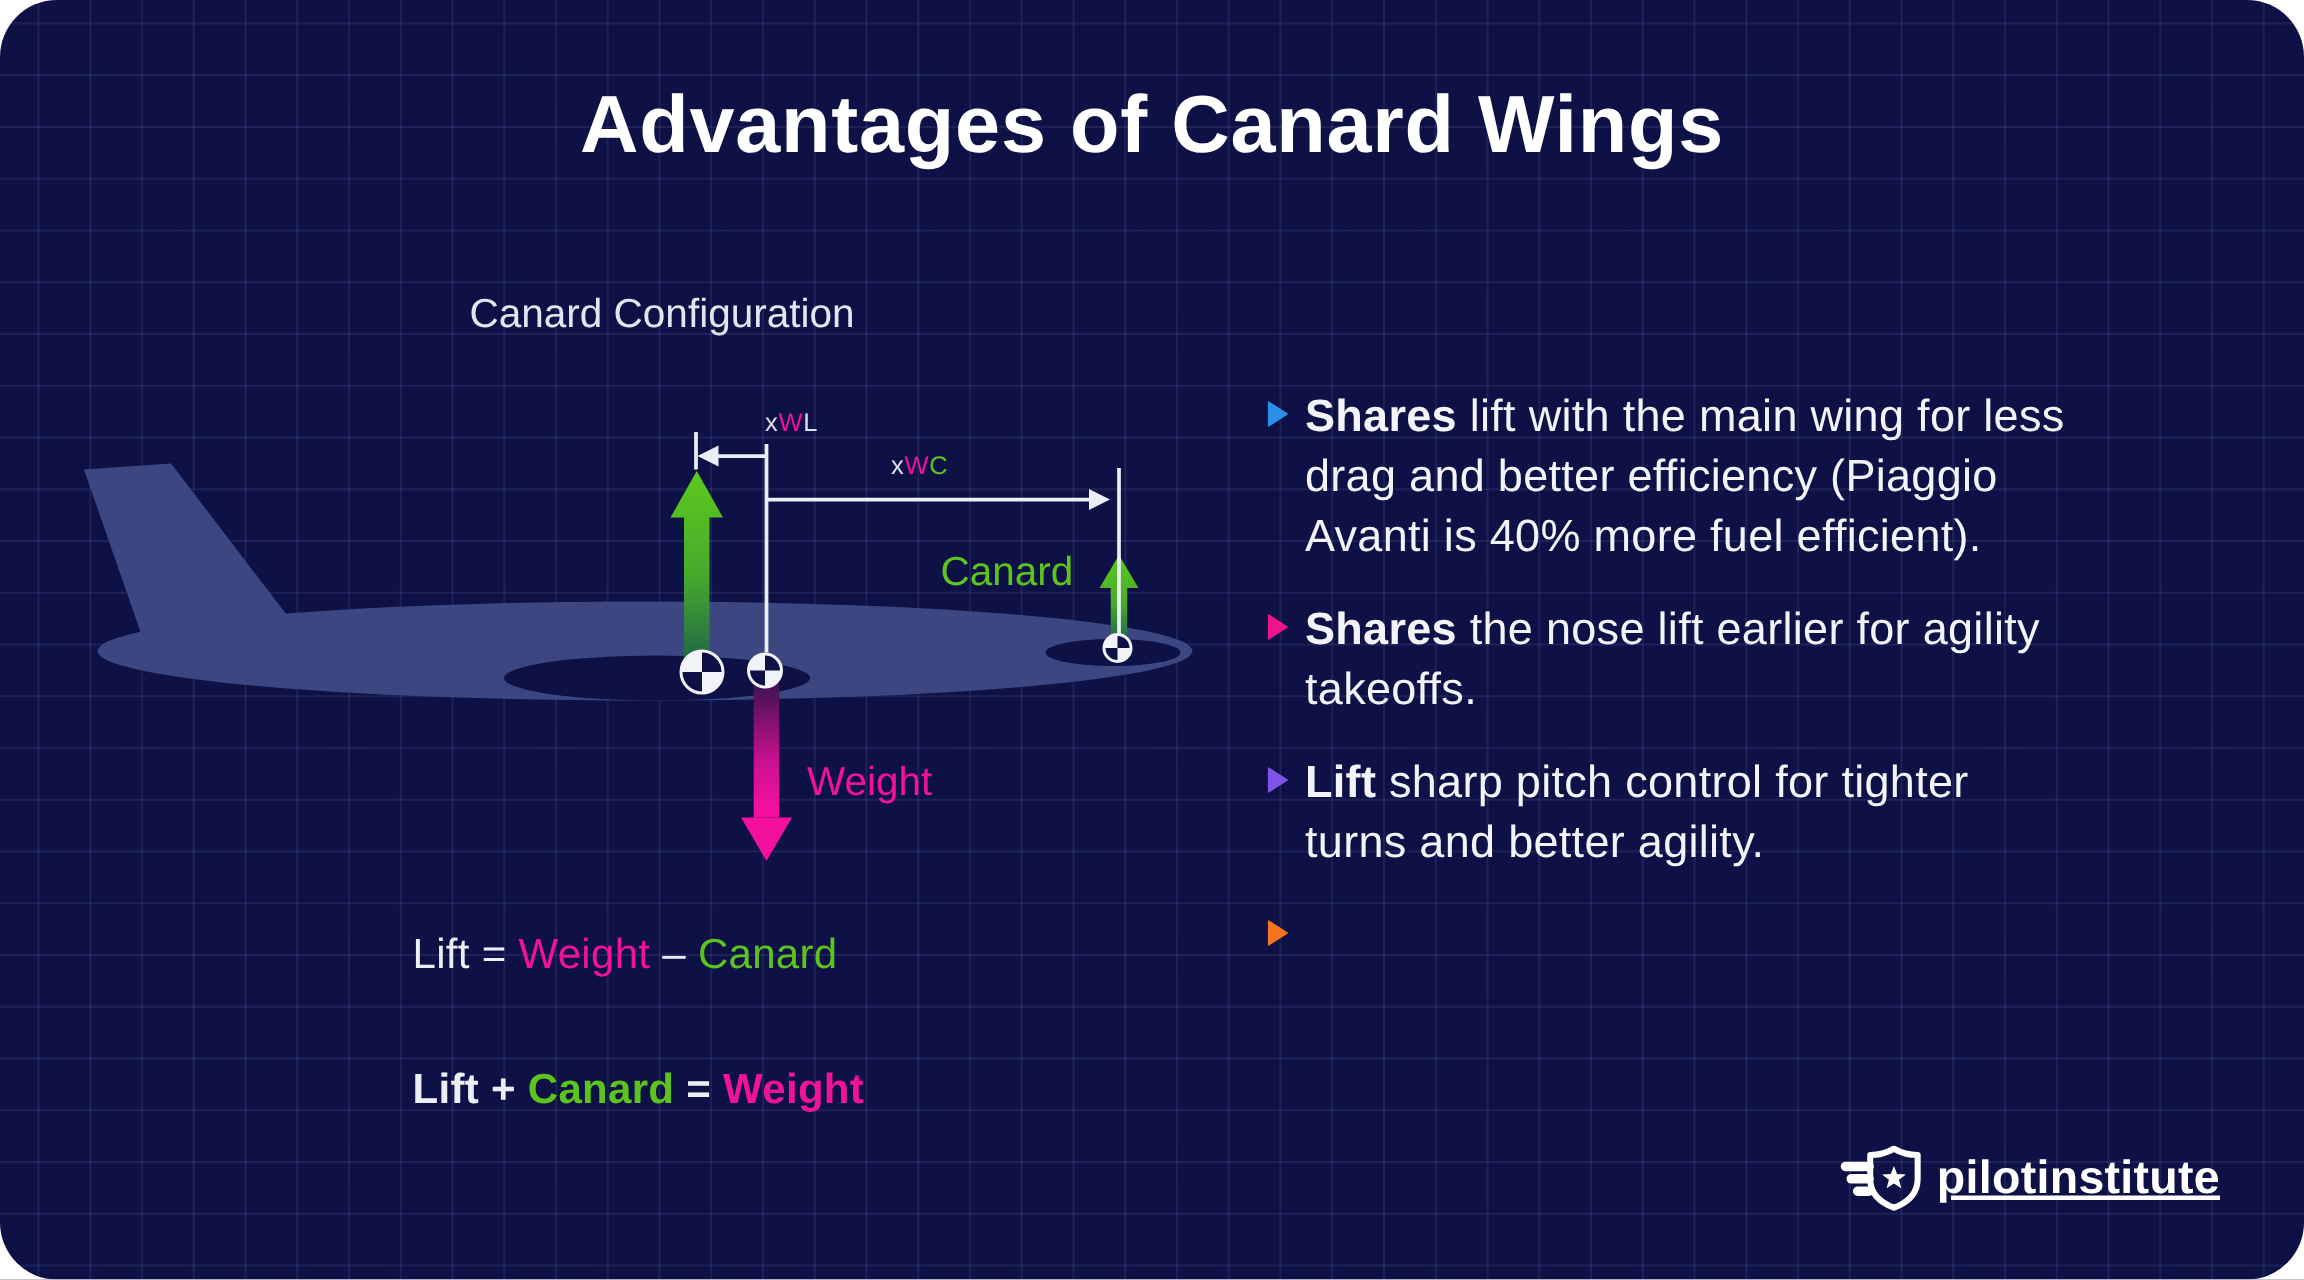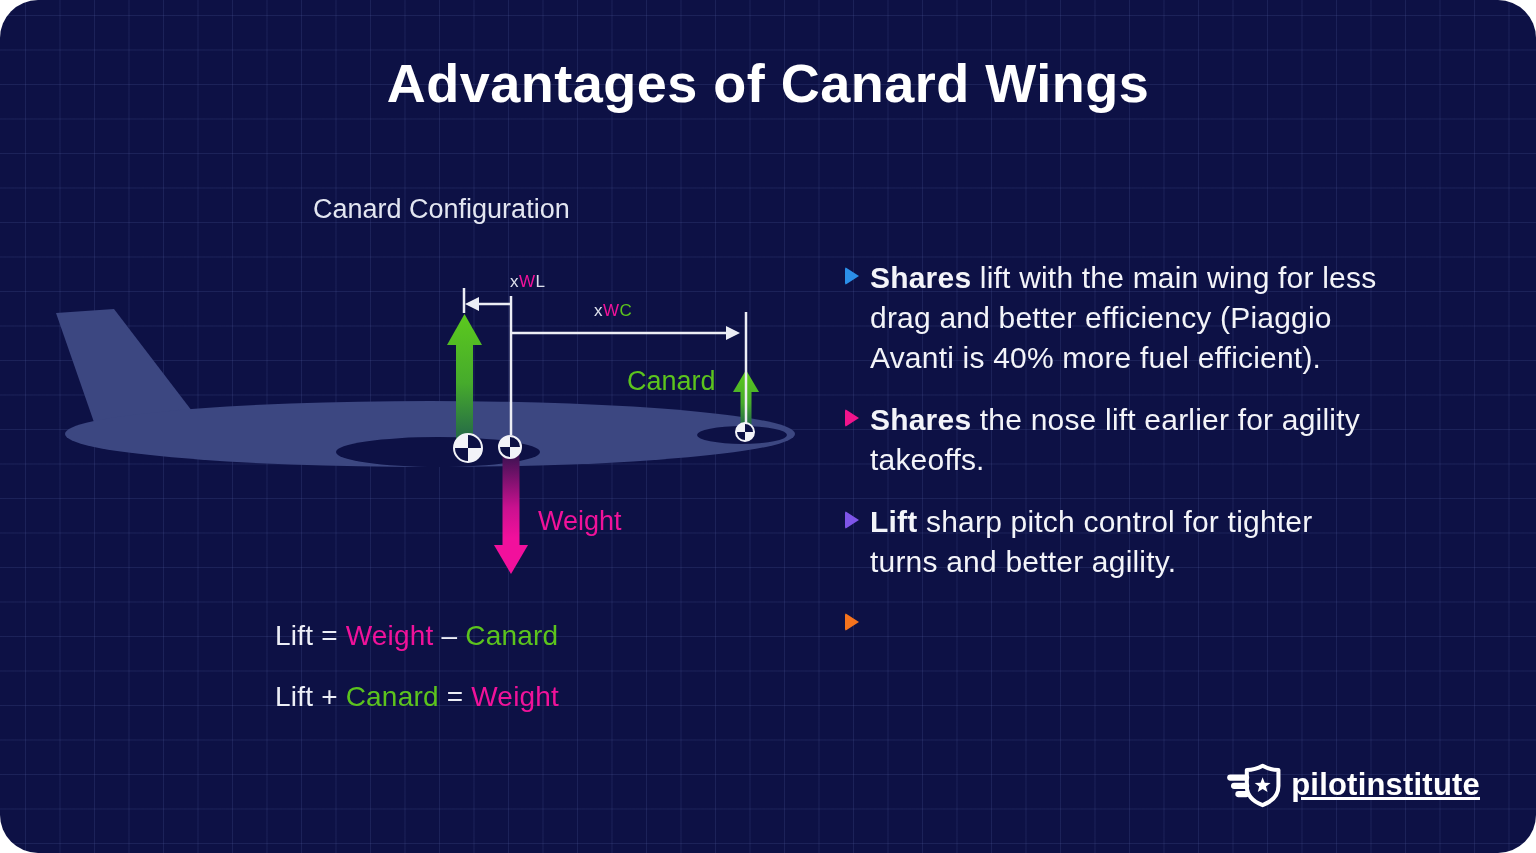--- a/index.html
+++ b/index.html
@@ -28,21 +28,21 @@
   .dim-wl{left:470px;top:272px;margin-left:40px;}
   .dim-wc{left:594px;top:301px;}
   .dim-x{color:#dde0ec;}
   .tok-pink{color:var(--pink,#f0129a);}
   .tok-green{color:var(--green,#5cc41d);}
   .tok-white{color:#eceef6;}
   .canard-label{position:absolute;left:627px;top:366px;font-size:27px;color:var(--green,#5cc41d);}
   .weight-label{position:absolute;left:538px;top:506px;font-size:27px;color:var(--pink,#f0129a);}
   .equation{position:absolute;left:275px;font-size:28px;color:#eceef6;letter-spacing:.2px;}
   .eq-1{top:620px;text-align:center;}
-  .eq-2{top:681px;}
+  .eq-2{top:710px;font-weight:bold;}
   .bullets{
     position:absolute;left:845px;top:258px;width:660px;
     display:flex;flex-direction:column;gap:22px;
   }
   .bullet{display:flex;align-items:flex-start;}
   .bullet-marker{
     width:14px;height:18px;flex:0 0 14px;margin-top:9px;margin-right:11px;
     background:var(--c,#2b8fe8);
     clip-path:polygon(0 0,100% 50%,0 100%);
     border-radius:2px;

